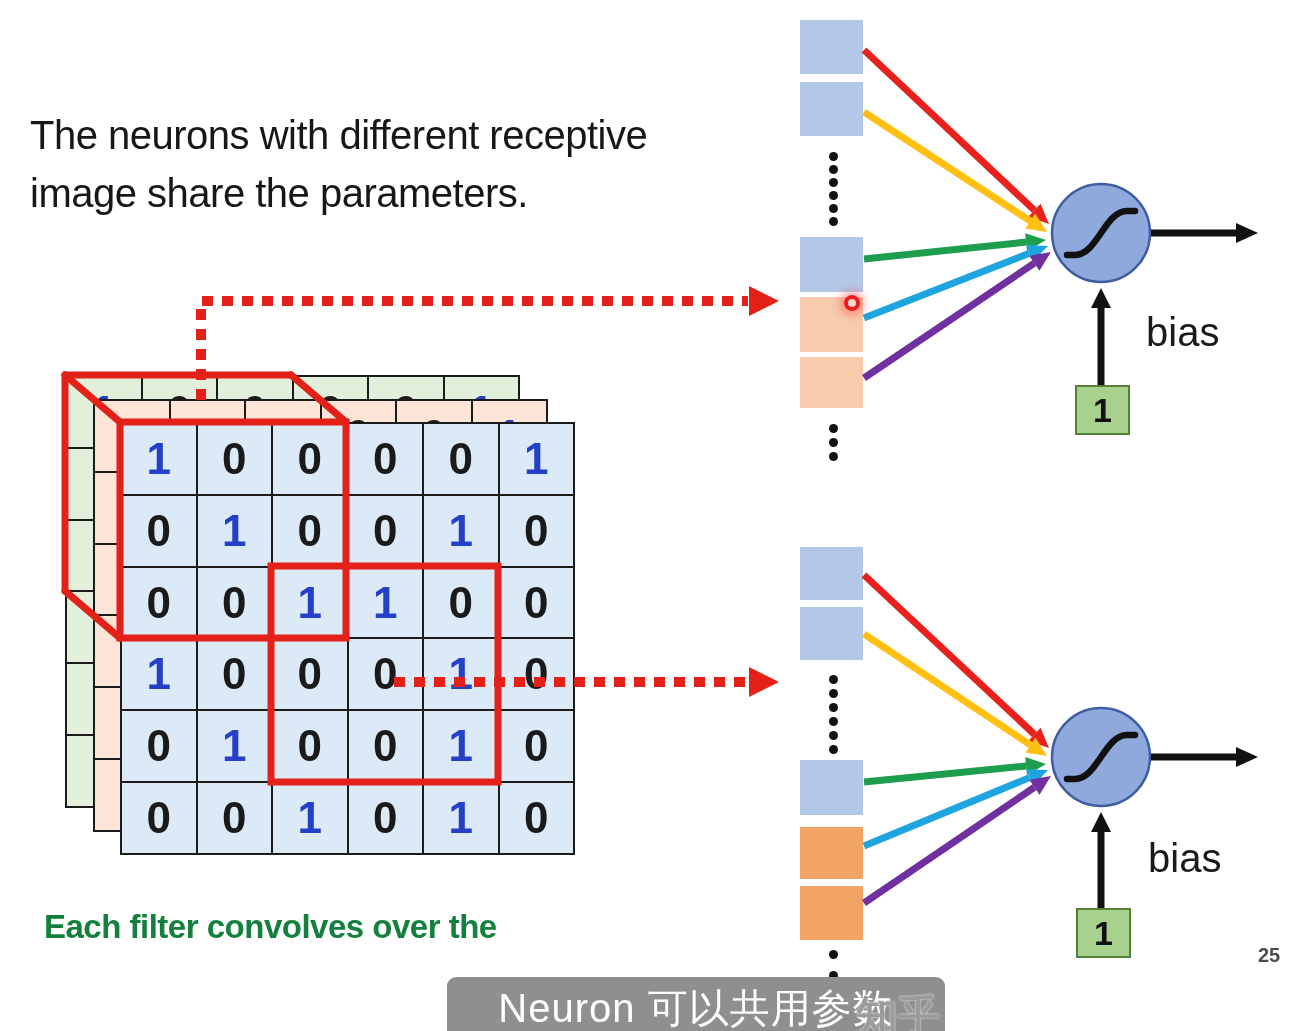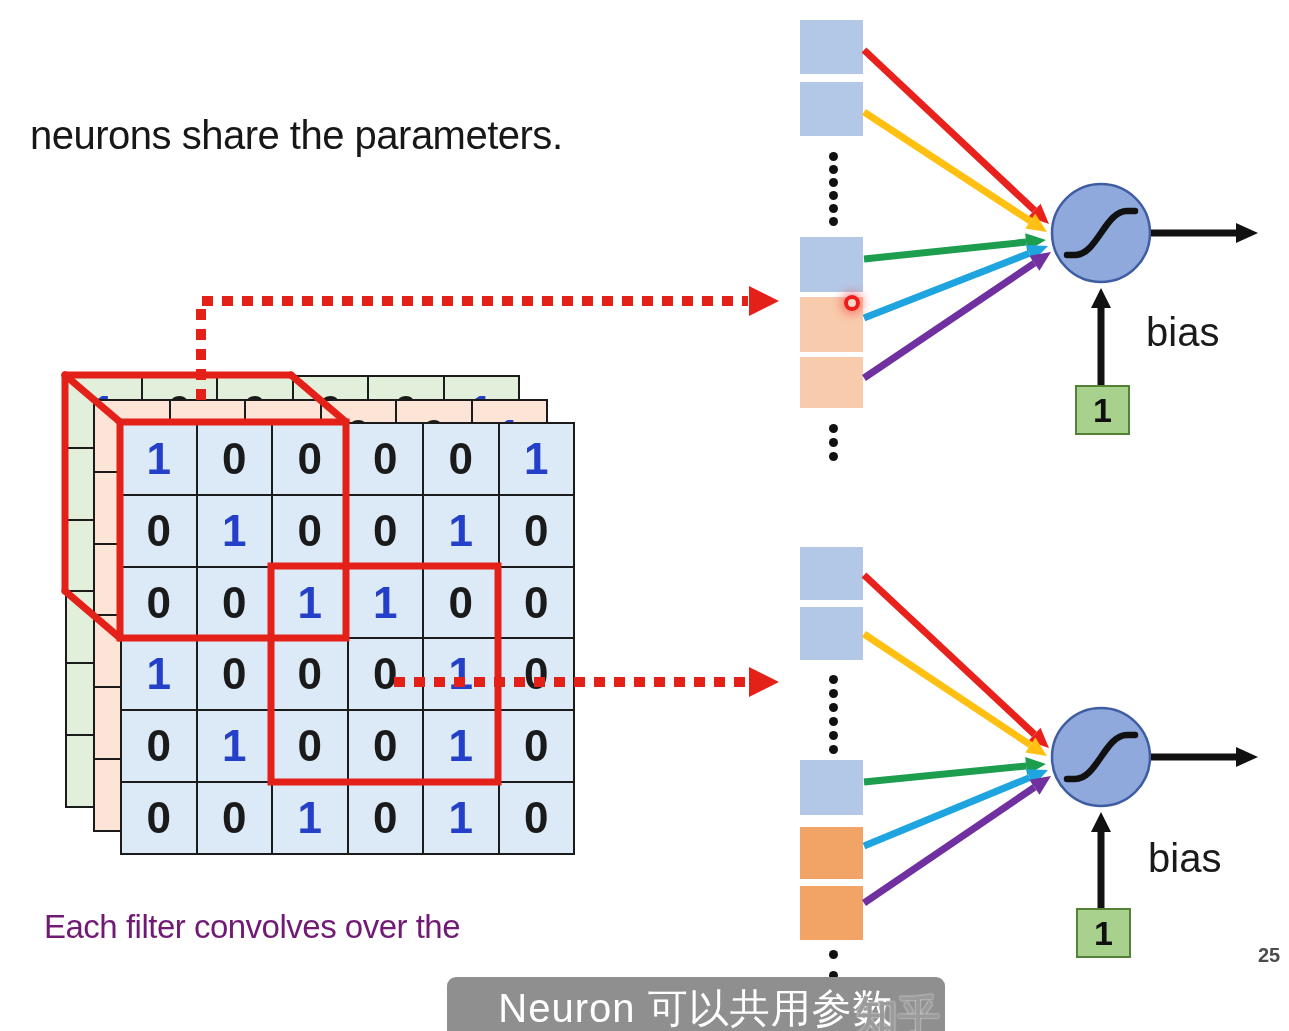--- a/index.html
+++ b/index.html
@@ -8,21 +8,21 @@
     font-family:"Liberation Sans","DejaVu Sans",sans-serif;
   }
   
   .header-text{
     position:absolute;left:30px;top:106px;font-size:40px;line-height:58px;
     color:#171717;letter-spacing:-0.5px;z-index:8;
   }
   .header-text b{font-weight:400;}
   .footer-text{
     position:absolute;left:44px;top:898px;font-size:33px;line-height:58px;
-    font-weight:400;color:#701a75;letter-spacing:-0.5px;z-index:8;
+    font-weight:700;color:#15803d;letter-spacing:-0.5px;z-index:8;
   }
   
   .grid{position:absolute;display:grid;border:1.5px solid #1b1b1b;}
   .cell{
     box-sizing:border-box;border:1.5px solid #1b1b1b;
     display:flex;align-items:center;justify-content:center;
     font-size:44px;font-weight:700;
   }
   .layer-green .cell{background:var(--cell-green);}
   .layer-orange .cell{background:var(--cell-orange);}
@@ -68,21 +68,22 @@
     color:var(--watermark);z-index:10;
   }
   .page-num{position:absolute;left:1258px;top:944px;font-size:20px;font-weight:700;color:var(--page);z-index:10;}
 </style>
 </head>
 <body>
 
 <div id="stage">
 
   <div class="header-text">
-    <div><span>neurons </span><b>share the parameters</b><span>.</span></div>
+    <div><span>The neurons with different receptive</span></div>
+    <div><span>image </span><b>share the parameters</b><span>.</span></div>
   </div>
 
   <svg id="overlay" width="1289" height="1031" viewBox="0 0 1289 1031">
       <line x1="65" y1="375" x2="291" y2="375" stroke="#e32119" stroke-width="7" stroke-linecap="round"></line>
       <line x1="65" y1="375" x2="65" y2="591" stroke="#e32119" stroke-width="7" stroke-linecap="round"></line>
       <line x1="65" y1="375" x2="120" y2="422" stroke="#e32119" stroke-width="7" stroke-linecap="round"></line>
       <line x1="291" y1="375" x2="346" y2="422" stroke="#e32119" stroke-width="7" stroke-linecap="round"></line>
       <line x1="65" y1="591" x2="120" y2="638" stroke="#e32119" stroke-width="7" stroke-linecap="round"></line>
       <rect x="120" y="422" width="226" height="216" fill="none" stroke="#e32119" stroke-width="7"></rect>
       <rect x="271" y="566" width="227" height="216" fill="none" stroke="#e32119" stroke-width="7"></rect>

